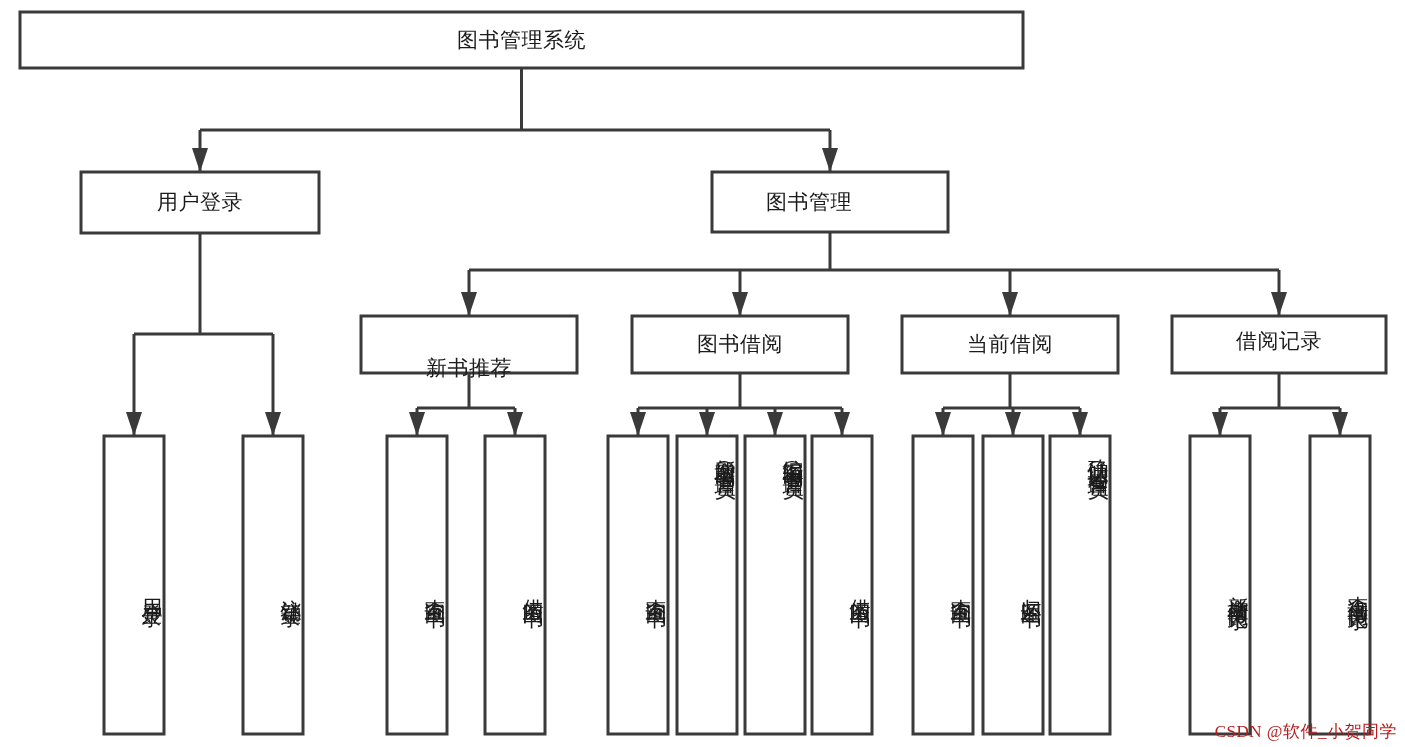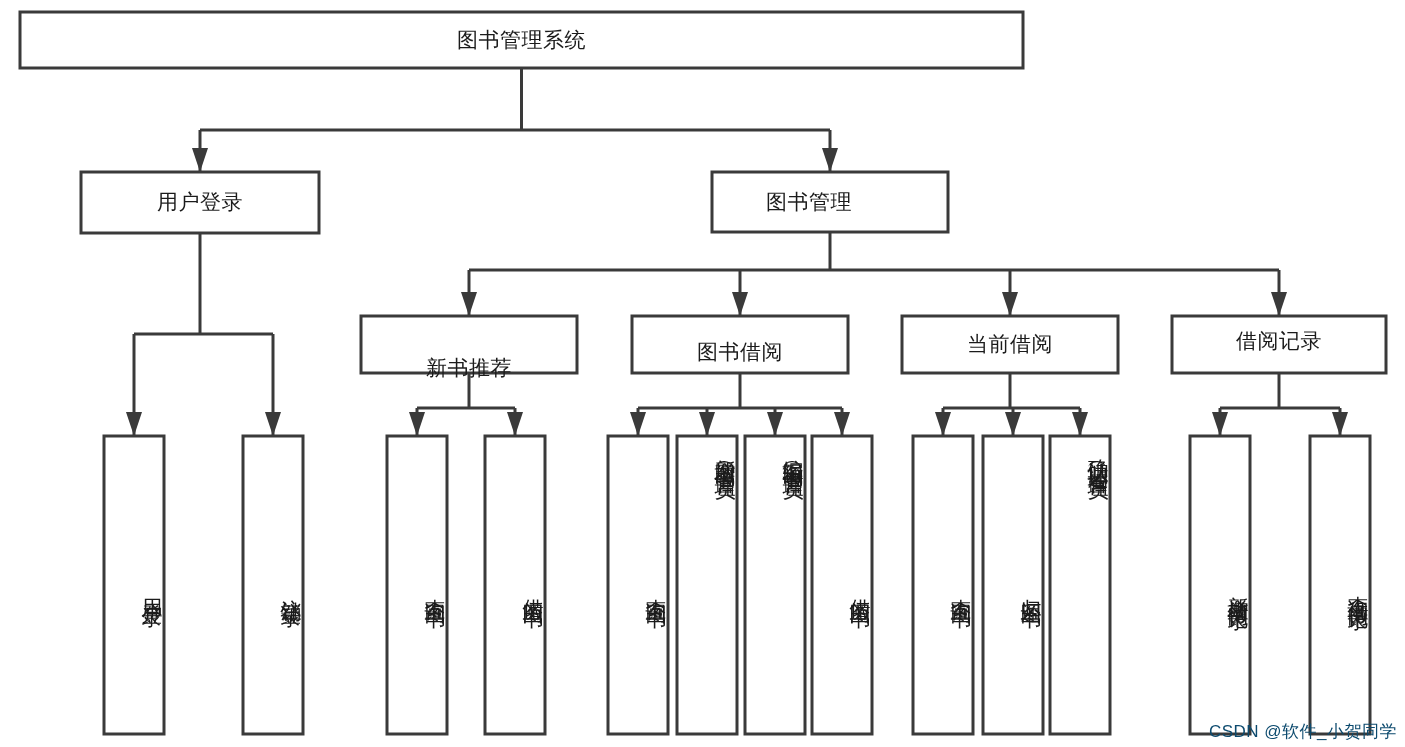--- a/index.html
+++ b/index.html
@@ -11,20 +11,21 @@
     width: 1405px;
     height: 747px;
     font-family: "Liberation Sans", "DejaVu Sans", sans-serif;
     overflow: hidden;
     position: relative;
   }
   #diagram-root {
     position: relative;
     width: 1405px;
     height: 747px;
+    font-family: Liberation Serif, serif;
   }
   svg.flow {
     position: absolute;
     left: 0;
     top: 0;
     width: 1405px;
     height: 747px;
   }
   .box-rect {
     fill: #ffffff;
@@ -65,21 +66,21 @@
     box-sizing: border-box;
   }
   .node-label.vertical.top-aligned {
     justify-content: flex-start;
   }
   .watermark {
     position: absolute;
     right: 8px;
     bottom: 4px;
     font-size: 17px;
-    color: #0c4a6e;
+    color: #b91c1c;
     letter-spacing: 0.5px;
     white-space: nowrap;
     pointer-events: none;
   }
   .hit {
     position: absolute;
     background: transparent;
   }
 </style>
 </head>
@@ -164,21 +165,21 @@
         <rect class="box-rect" x="1190" y="436" width="60" height="298"></rect>
         <rect class="box-rect" x="1310" y="436" width="60" height="298"></rect>
       </g>
   </svg>
 
   <div id="label-layer">
       <div class="node-label" style="left: 20px; top: 12px; width: 1003px; height: 56px;">图书管理系统</div>
       <div class="node-label" style="left: 81px; top: 172px; width: 238px; height: 61px;">用户登录</div>
       <div class="node-label" style="left: 712px; top: 172px; width: 194px; height: 60px;">图书管理</div>
       <div class="node-label" style="left: 361px; top: 316px; width: 216px; height: 57px; margin-top: 24px;">新书推荐</div>
-      <div class="node-label" style="left: 632px; top: 316px; width: 216px; height: 57px; margin-top: 8px;">图书借阅</div>
+      <div class="node-label" style="left: 632px; top: 316px; width: 216px; height: 57px;">图书借阅</div>
       <div class="node-label" style="left: 902px; top: 316px; width: 216px; height: 57px; border-radius: 8px;">当前借阅</div>
       <div class="node-label" style="left: 1172px; top: 316px; width: 214px; height: 50px;">借阅记录</div>
       <div class="node-label vertical" style="left: 104px; top: 436px; width: 60px; height: 298px;">用户登录</div>
       <div class="node-label vertical" style="left: 243px; top: 436px; width: 60px; height: 298px;">注销登录</div>
       <div class="node-label vertical" style="left: 387px; top: 436px; width: 60px; height: 298px;">查询图书</div>
       <div class="node-label vertical" style="left: 485px; top: 436px; width: 60px; height: 298px;">借阅图书</div>
       <div class="node-label vertical" style="left: 608px; top: 436px; width: 60px; height: 298px;">查询图书</div>
       <div class="node-label vertical top-aligned" style="left: 677px; top: 436px; width: 60px; height: 298px;">新增图书（管理员）</div>
       <div class="node-label vertical top-aligned" style="left: 745px; top: 436px; width: 60px; height: 298px;">编辑图书（管理员）</div>
       <div class="node-label vertical" style="left: 812px; top: 436px; width: 60px; height: 298px;">借阅图书</div>

